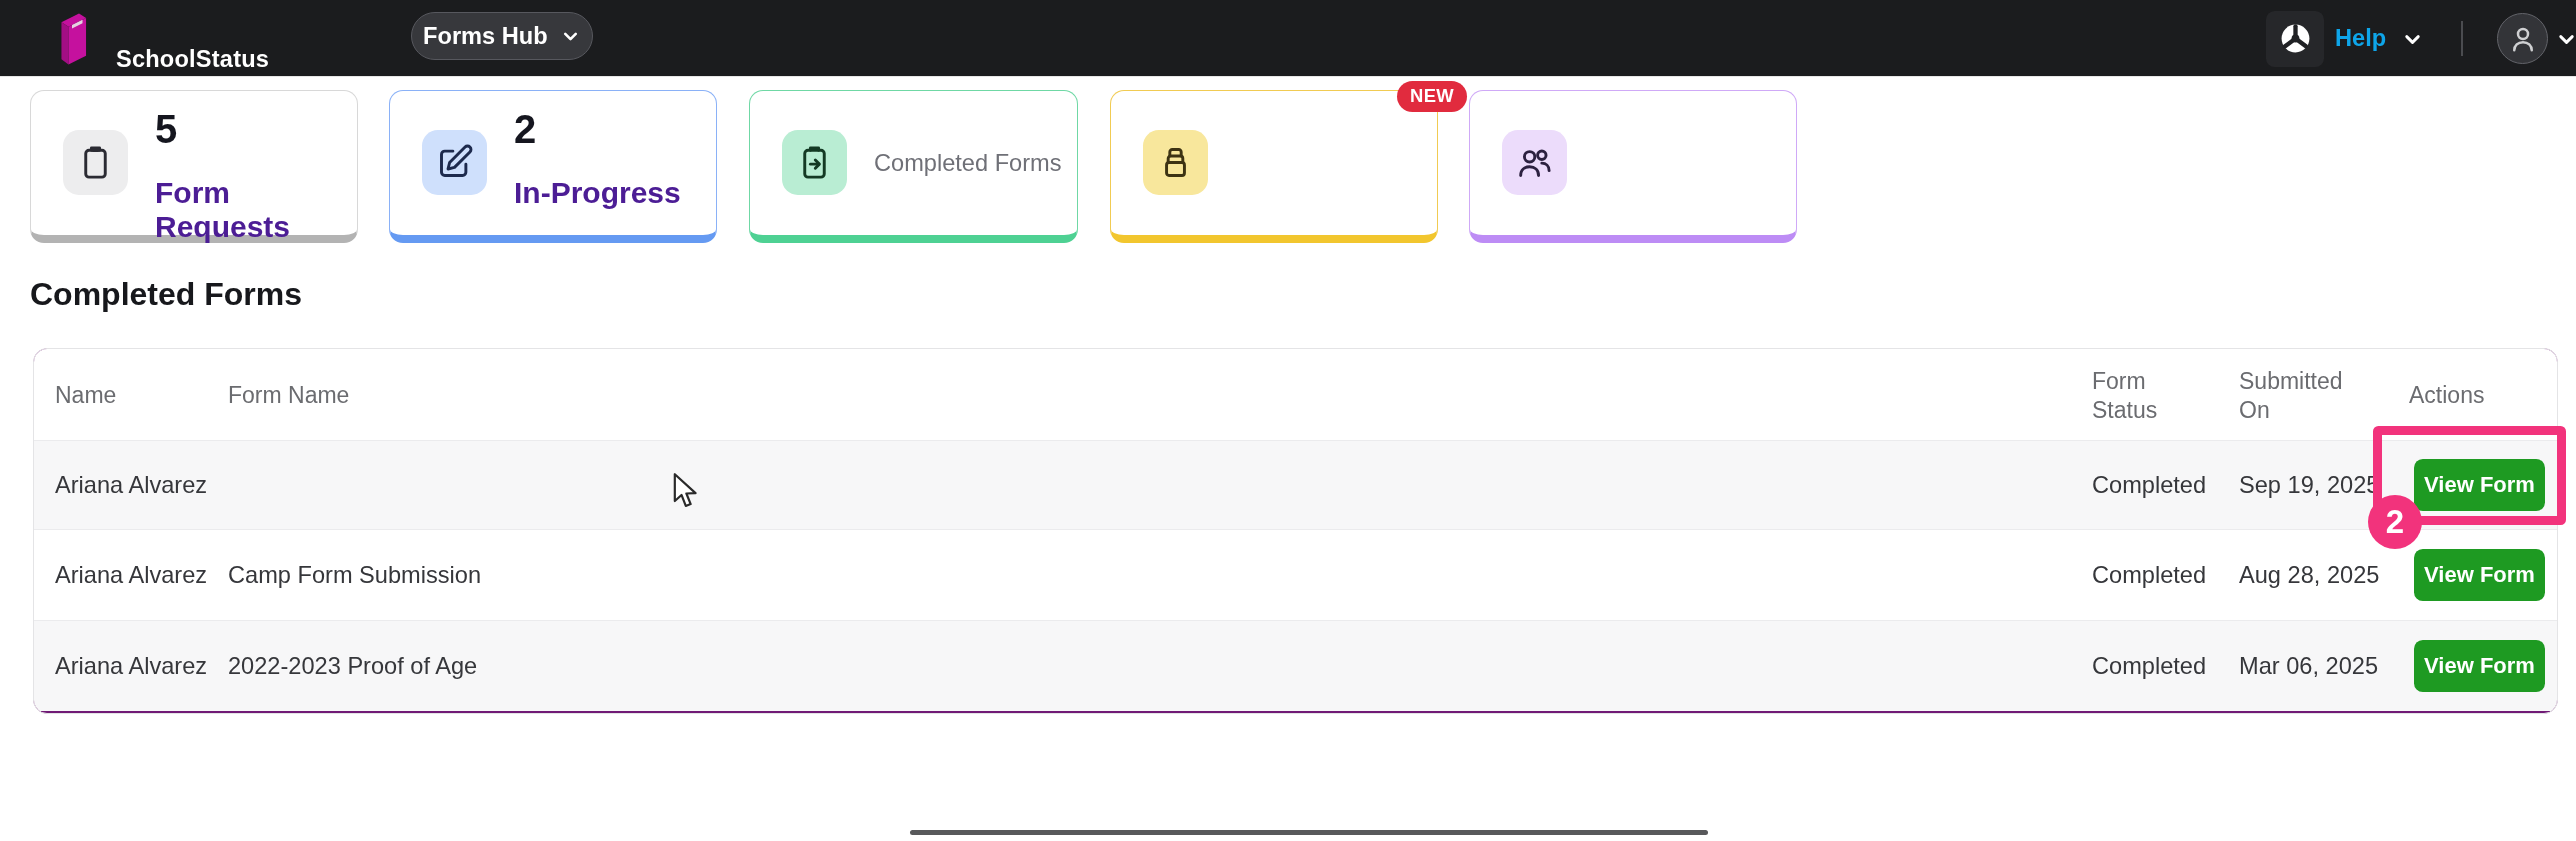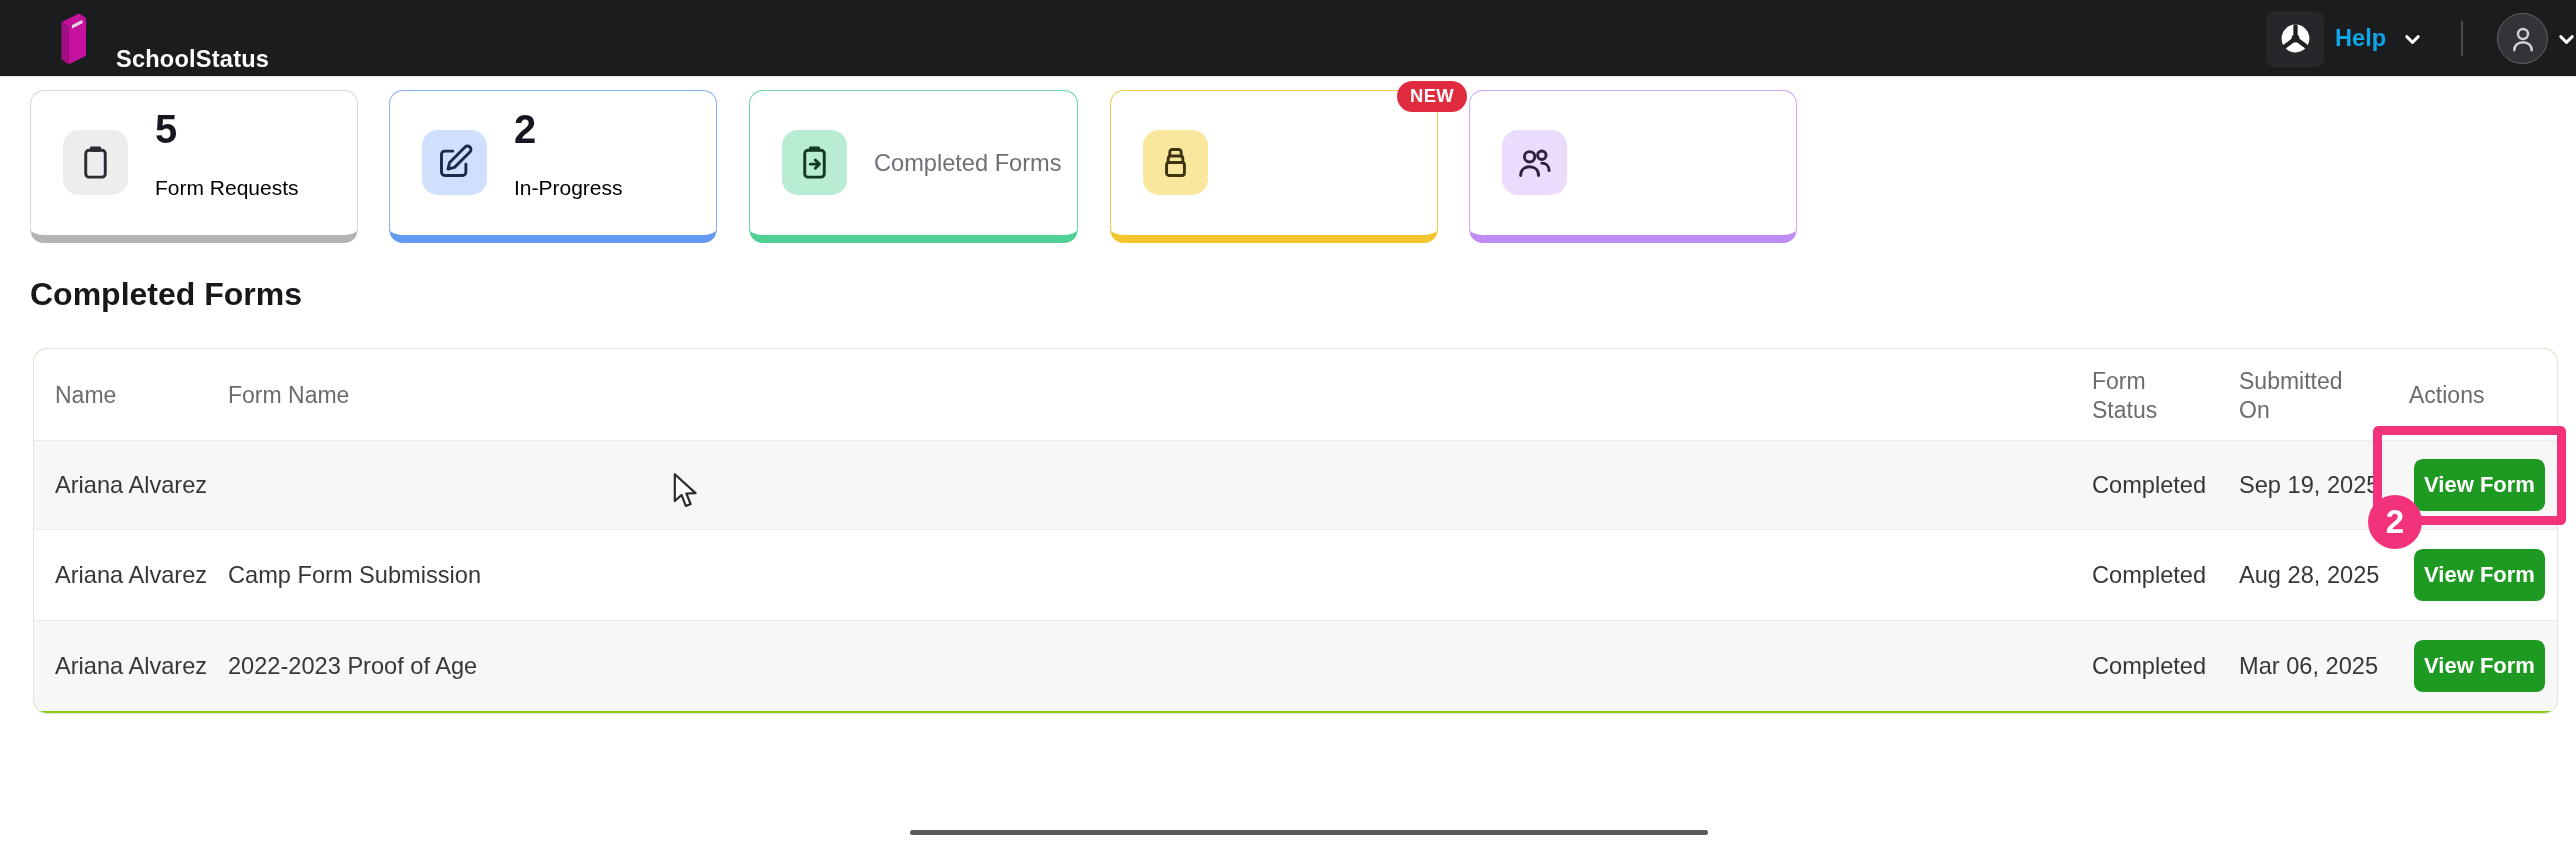--- a/index.html
+++ b/index.html
@@ -17,35 +17,35 @@
   .help-label{position:absolute;left:2335px;top:24.5px;color:#0ea5e9;font-size:23.6px;font-weight:bold;cursor:pointer;}
   .help-chev{position:absolute;left:2401px;top:28px;}
   .tb-divider{position:absolute;left:2461px;top:21px;width:1.8px;height:35px;background:#4b4c50;}
   .avatar{position:absolute;left:2497px;top:13px;width:51px;height:51px;border-radius:50%;background:#333438;border:1.8px solid #63646a;display:flex;align-items:center;justify-content:center;cursor:pointer;}
   .acct-chev{position:absolute;left:2555px;top:28px;}
 
   
   .card{position:absolute;top:90px;height:153px;background:#ffffff;border-radius:14px;cursor:pointer;}
   .card .tile{position:absolute;left:31.5px;top:39px;width:65px;height:65px;border-radius:15.8px;display:flex;align-items:center;justify-content:center;}
   .card .count{position:absolute;left:124px;top:15.8px;font-size:40px;font-weight:bold;color:#15161f;}
-  .card .lbl{position:absolute;left:124px;top:85px;font-size:21px;color:#000000;}
+  .card .lbl{position:absolute;left:124px;top:85px;font-size:30px;color:#4c1d95;font-weight:bold;}
   .card .lbl-center{position:absolute;left:124px;top:0;height:144px;display:flex;align-items:center;font-size:23.6px;color:#6f7077;}
   .c1{left:30px;width:328px;border:1.8px solid #d8d8d8;border-bottom:8.8px solid #b3b3b3;}
   .c2{left:389px;width:328px;border:1.8px solid #8ab1f7;border-bottom:8.8px solid #659af2;}
   .c3{left:749px;width:329px;border:1.8px solid #6fd8a5;border-bottom:8.8px solid #4ed193;}
   .c4{left:1110px;width:328px;border:1.8px solid #f1cb52;border-bottom:8.8px solid #f2c62e;}
   .c5{left:1469px;width:328px;border:1.8px solid #cfa9f7;border-bottom:8.8px solid #bd8cf5;}
   .t1{background:#ededee;}.t2{background:#cfe0fc;}.t3{background:#b9edd3;}.t4{background:#f8e79c;}.t5{background:#ecdcfb;}
   .new-badge{position:absolute;left:1397px;top:81px;background:#e12b3e;color:#fff;font-size:18.4px;font-weight:bold;padding:4.4px 13px;border-radius:874px;letter-spacing:0.4px;z-index:3;}
 
   
   .sec-title{position:absolute;left:30px;top:276px;font-size:32px;font-weight:bold;color:#17181c;}
 
   
-  .tbl{position:absolute;left:33px;top:348px;width:2525px;height:366px;background:#84cc16;border:1.8px solid #e4e4e6;border-radius:14px;overflow:hidden;}
+  .tbl{position:absolute;left:33px;top:348px;width:2525px;height:366px;background:#701a75;border:1.8px solid #e4e4e6;border-radius:14px;overflow:hidden;}
   .thead{position:absolute;left:0;top:0;width:100%;height:91px;background:#ffffff;}
   .th{position:absolute;color:#6b6c70;font-size:23px;line-height:29px;}
   .th-name{left:21px;top:31.5px;}
   .th-form{left:194px;top:31.5px;}
   .th-status{left:2058px;top:17.5px;width:96px;}
   .th-sub{left:2205px;top:17.5px;width:123px;}
   .th-act{left:2375px;top:31.5px;}
   .trow{position:absolute;left:0;width:100%;border-top:0.9px solid #ebebed;}
   .r1{top:91px;height:89px;background:#f7f7f8;}
   .r2{top:180px;height:91px;background:#ffffff;}
@@ -73,20 +73,26 @@
     <svg class="logo" viewBox="0 0 60 66">
       <path d="M14 14 L34 4 L42 9 L22 19 Z" fill="#c5119e"></path>
       <path d="M14 14 L22 19 L22 62 L14 56 Z" fill="#a30e84"></path>
       <path d="M22 19 L42 9 L42 52 L22 62 Z" fill="#c5119e"></path>
       <path d="M26 17 L38 11 L38 15 L26 21 Z" fill="#e8e8e8" opacity="0.9"></path>
     </svg>
     <div class="brand">
       <div class="l1">SchoolStatus</div>
       <div class="l2">Forms &amp; Flows</div>
     </div>
+    <div class="pill">
+      <span>Forms Hub</span>
+      <svg width="21" height="21" viewBox="0 0 24 24" fill="none" stroke="#ffffff" stroke-width="3" stroke-linecap="round" stroke-linejoin="round">
+          <polyline points="6 9 12 15 18 9"></polyline>
+        </svg>
+    </div>
 
     <div class="help-sq">
       <svg width="33" height="33" viewBox="0 0 38 38">
         <circle cx="19" cy="19" r="16" fill="#ffffff"></circle>
         <g stroke="#202124" stroke-width="5" stroke-linecap="round">
           <line x1="19" y1="19" x2="19" y2="5"></line>
           <line x1="19" y1="19" x2="7" y2="28"></line>
           <line x1="19" y1="19" x2="31" y2="28"></line>
         </g>
         <circle cx="19" cy="19" r="4.5" fill="#202124"></circle>

